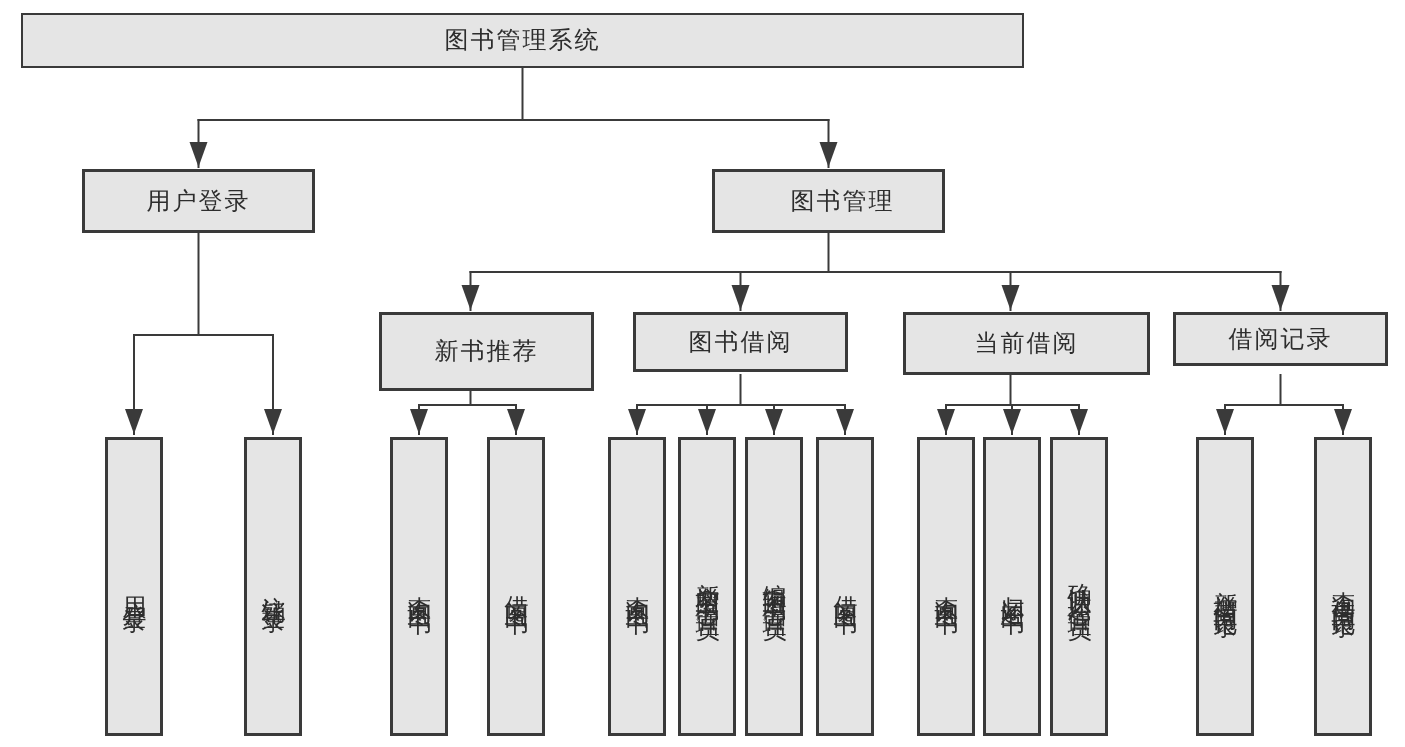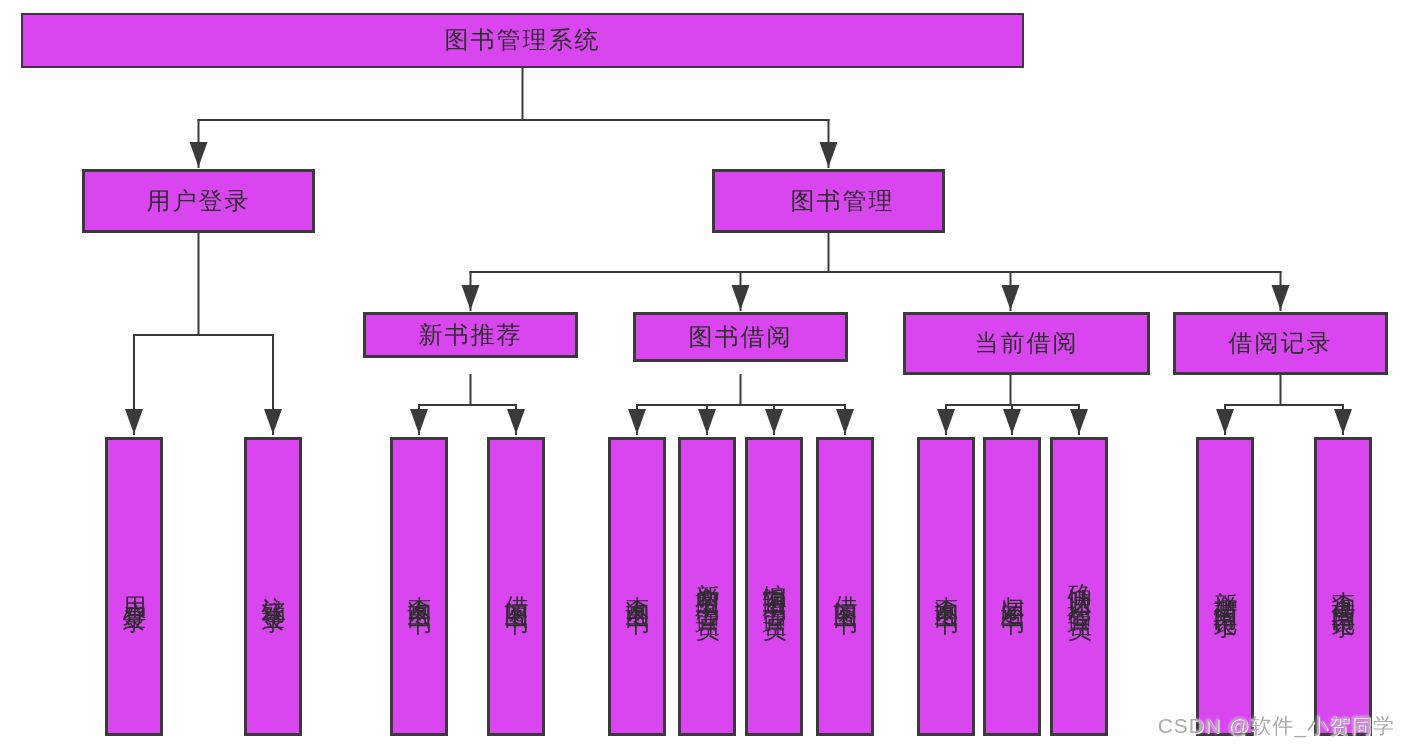--- a/index.html
+++ b/index.html
@@ -13,21 +13,21 @@
   }
   #edges {
     position: absolute;
     left: 0; top: 0;
     width: 1405px; height: 747px;
   }
   .node {
     position: absolute;
     box-sizing: border-box;
     border: 3px solid #3a3a3a;
-    background: #d946ef;
+    background: #e5e5e5;
     display: flex;
     align-items: center;
     justify-content: center;
     color: #2d2d2d;
     font-size: 24px;
     letter-spacing: 2px;
     text-align: center;
     line-height: 1.2;
   }
   .root { border-width: 2px; }
@@ -102,38 +102,37 @@
       <path d="M1225,405 L1225,434" marker-end="url(#arr)"></path>
       <path d="M1343,405 L1343,434" marker-end="url(#arr)"></path>
     </g>
   </svg>
 
   <div class="node root" style="left:21px; top:13px; width:1003px; height:55px;">图书管理系统</div>
 
   <div class="node" style="left:82px; top:169px; width:233px; height:64px;">用户登录</div>
   <div class="node" style="left:712px; top:169px; width:233px; height:64px;padding-left:28px;">图书管理</div>
 
-  <div class="node" style="left:363px; top:312px; width:215px; height:46px;">新书推荐</div>
-  <div class="node" style="left:633px; top:312px; width:215px; height:50px;">图书借阅</div>
+  <div class="node" style="left:379px; top:312px; width:215px; height:79px;">新书推荐</div>
+  <div class="node" style="left:633px; top:312px; width:215px; height:60px;">图书借阅</div>
   <div class="node" style="left:903px; top:312px; width:247px; height:63px;">当前借阅</div>
-  <div class="node" style="left:1173px; top:312px; width:215px; height:63px;">借阅记录</div>
+  <div class="node" style="left:1173px; top:312px; width:215px; height:54px;">借阅记录</div>
 
   <div class="node leaf" style="left:105px; top:437px; width:58px; height:299px;">用户登录</div>
   <div class="node leaf" style="left:244px; top:437px; width:58px; height:299px;">注销登录</div>
 
   <div class="node leaf" style="left:390px; top:437px; width:58px; height:299px;">查询图书</div>
   <div class="node leaf" style="left:487px; top:437px; width:58px; height:299px;">借阅图书</div>
 
   <div class="node leaf" style="left:608px; top:437px; width:58px; height:299px;">查询图书</div>
   <div class="node leaf" style="left:678px; top:437px; width:58px; height:299px;">新增图书（管理员）</div>
   <div class="node leaf" style="left:745px; top:437px; width:58px; height:299px;">编辑图书（管理员）</div>
   <div class="node leaf" style="left:816px; top:437px; width:58px; height:299px;">借阅图书</div>
 
   <div class="node leaf" style="left:917px; top:437px; width:58px; height:299px;">查询图书</div>
   <div class="node leaf" style="left:983px; top:437px; width:58px; height:299px;">归还图书</div>
   <div class="node leaf" style="left:1050px; top:437px; width:58px; height:299px;">确认归还（管理员）</div>
 
   <div class="node leaf" style="left:1196px; top:437px; width:58px; height:299px;">新增借阅记录</div>
   <div class="node leaf" style="left:1314px; top:437px; width:58px; height:299px;">查询借阅记录</div>
 
-  <div class="watermark">CSDN @软件_小贺同学</div>
 
 </div>
 
 </body></html>

